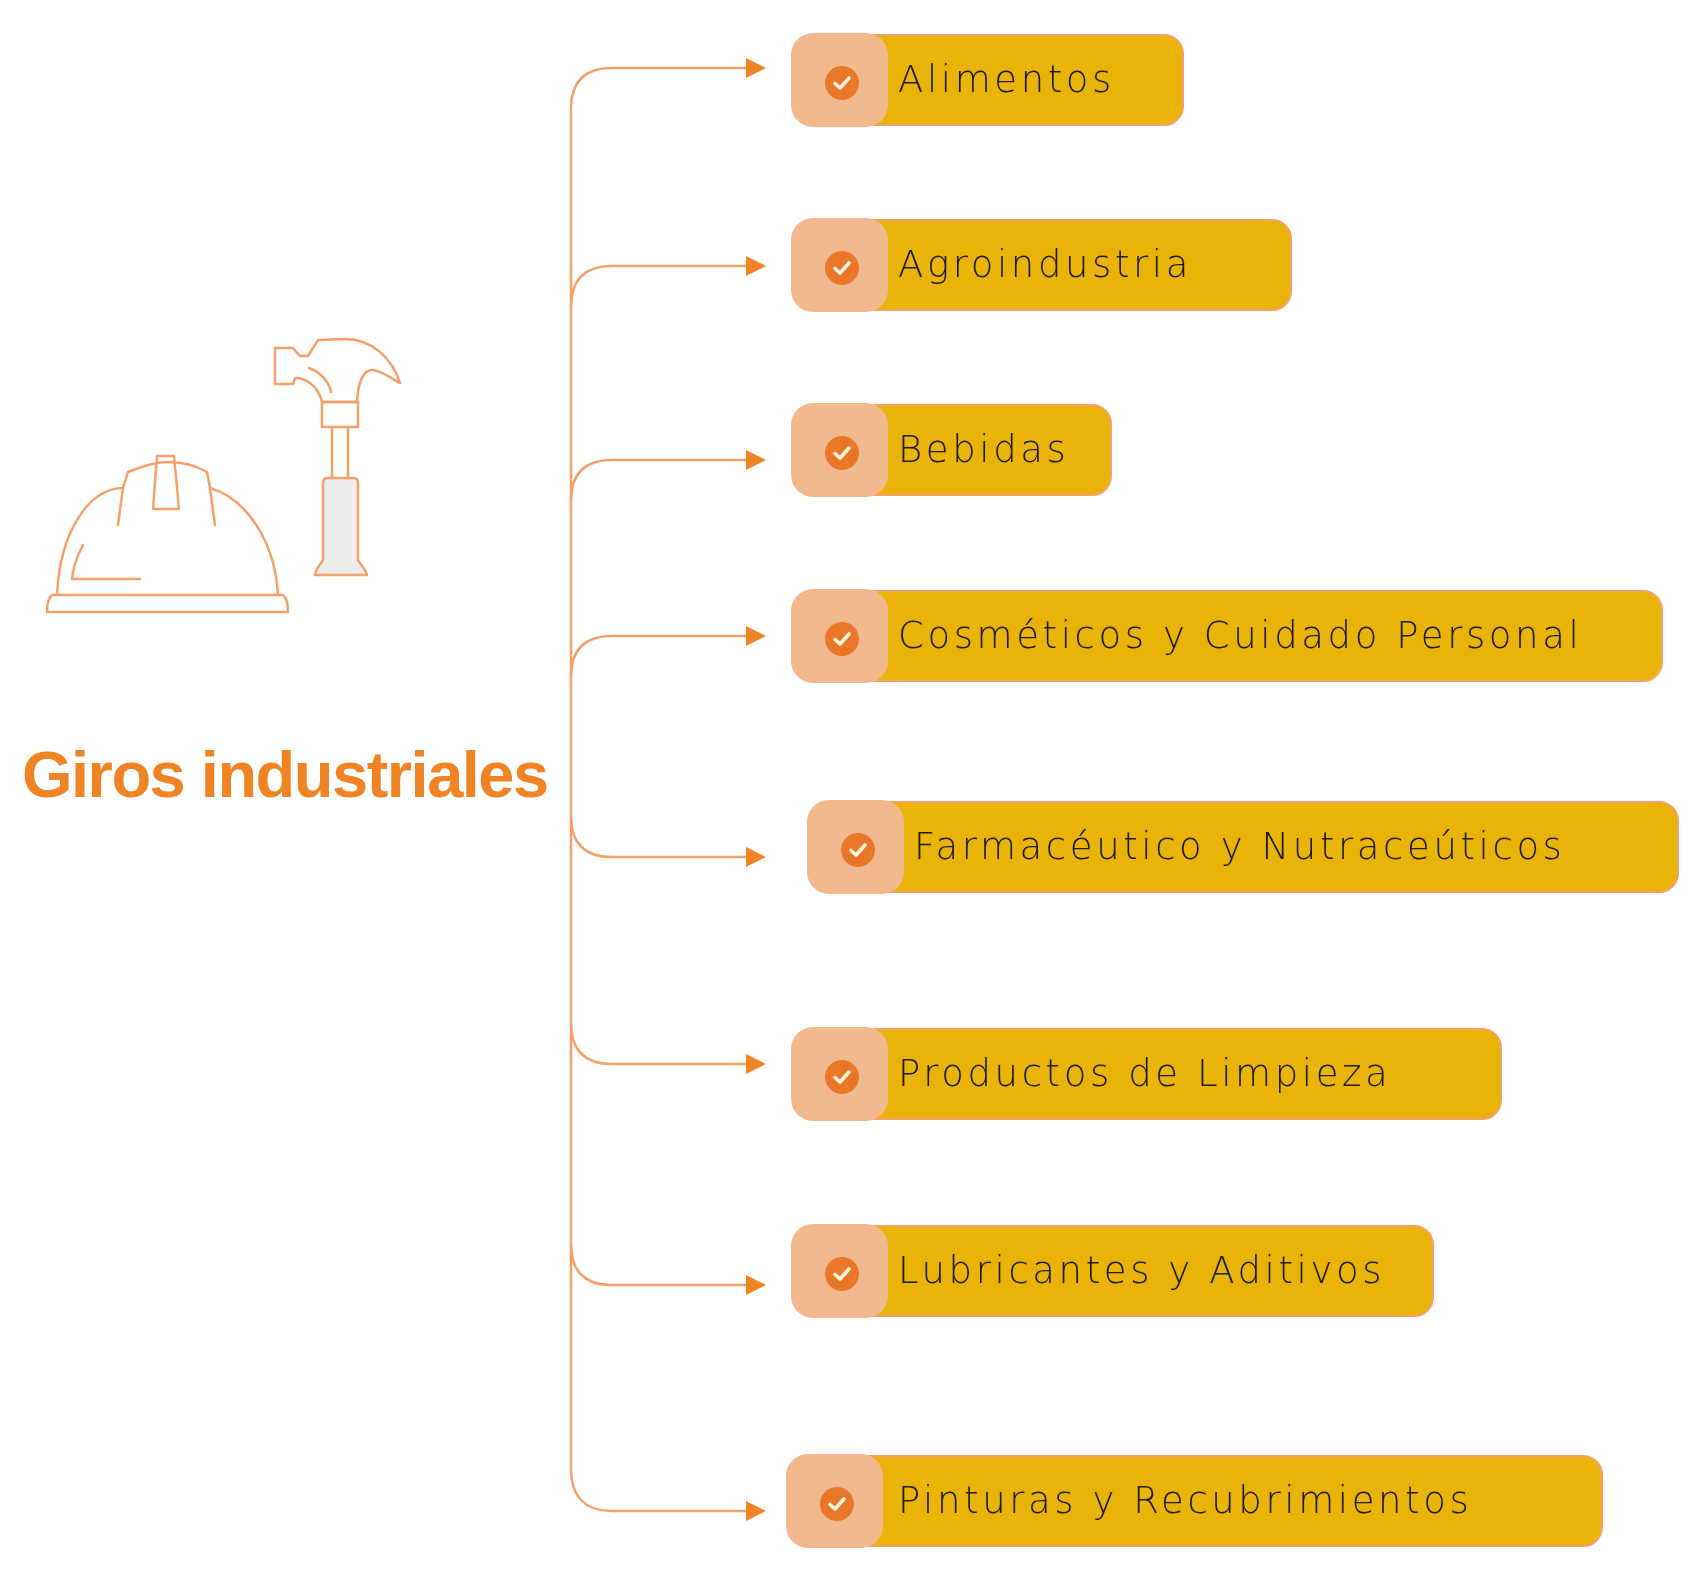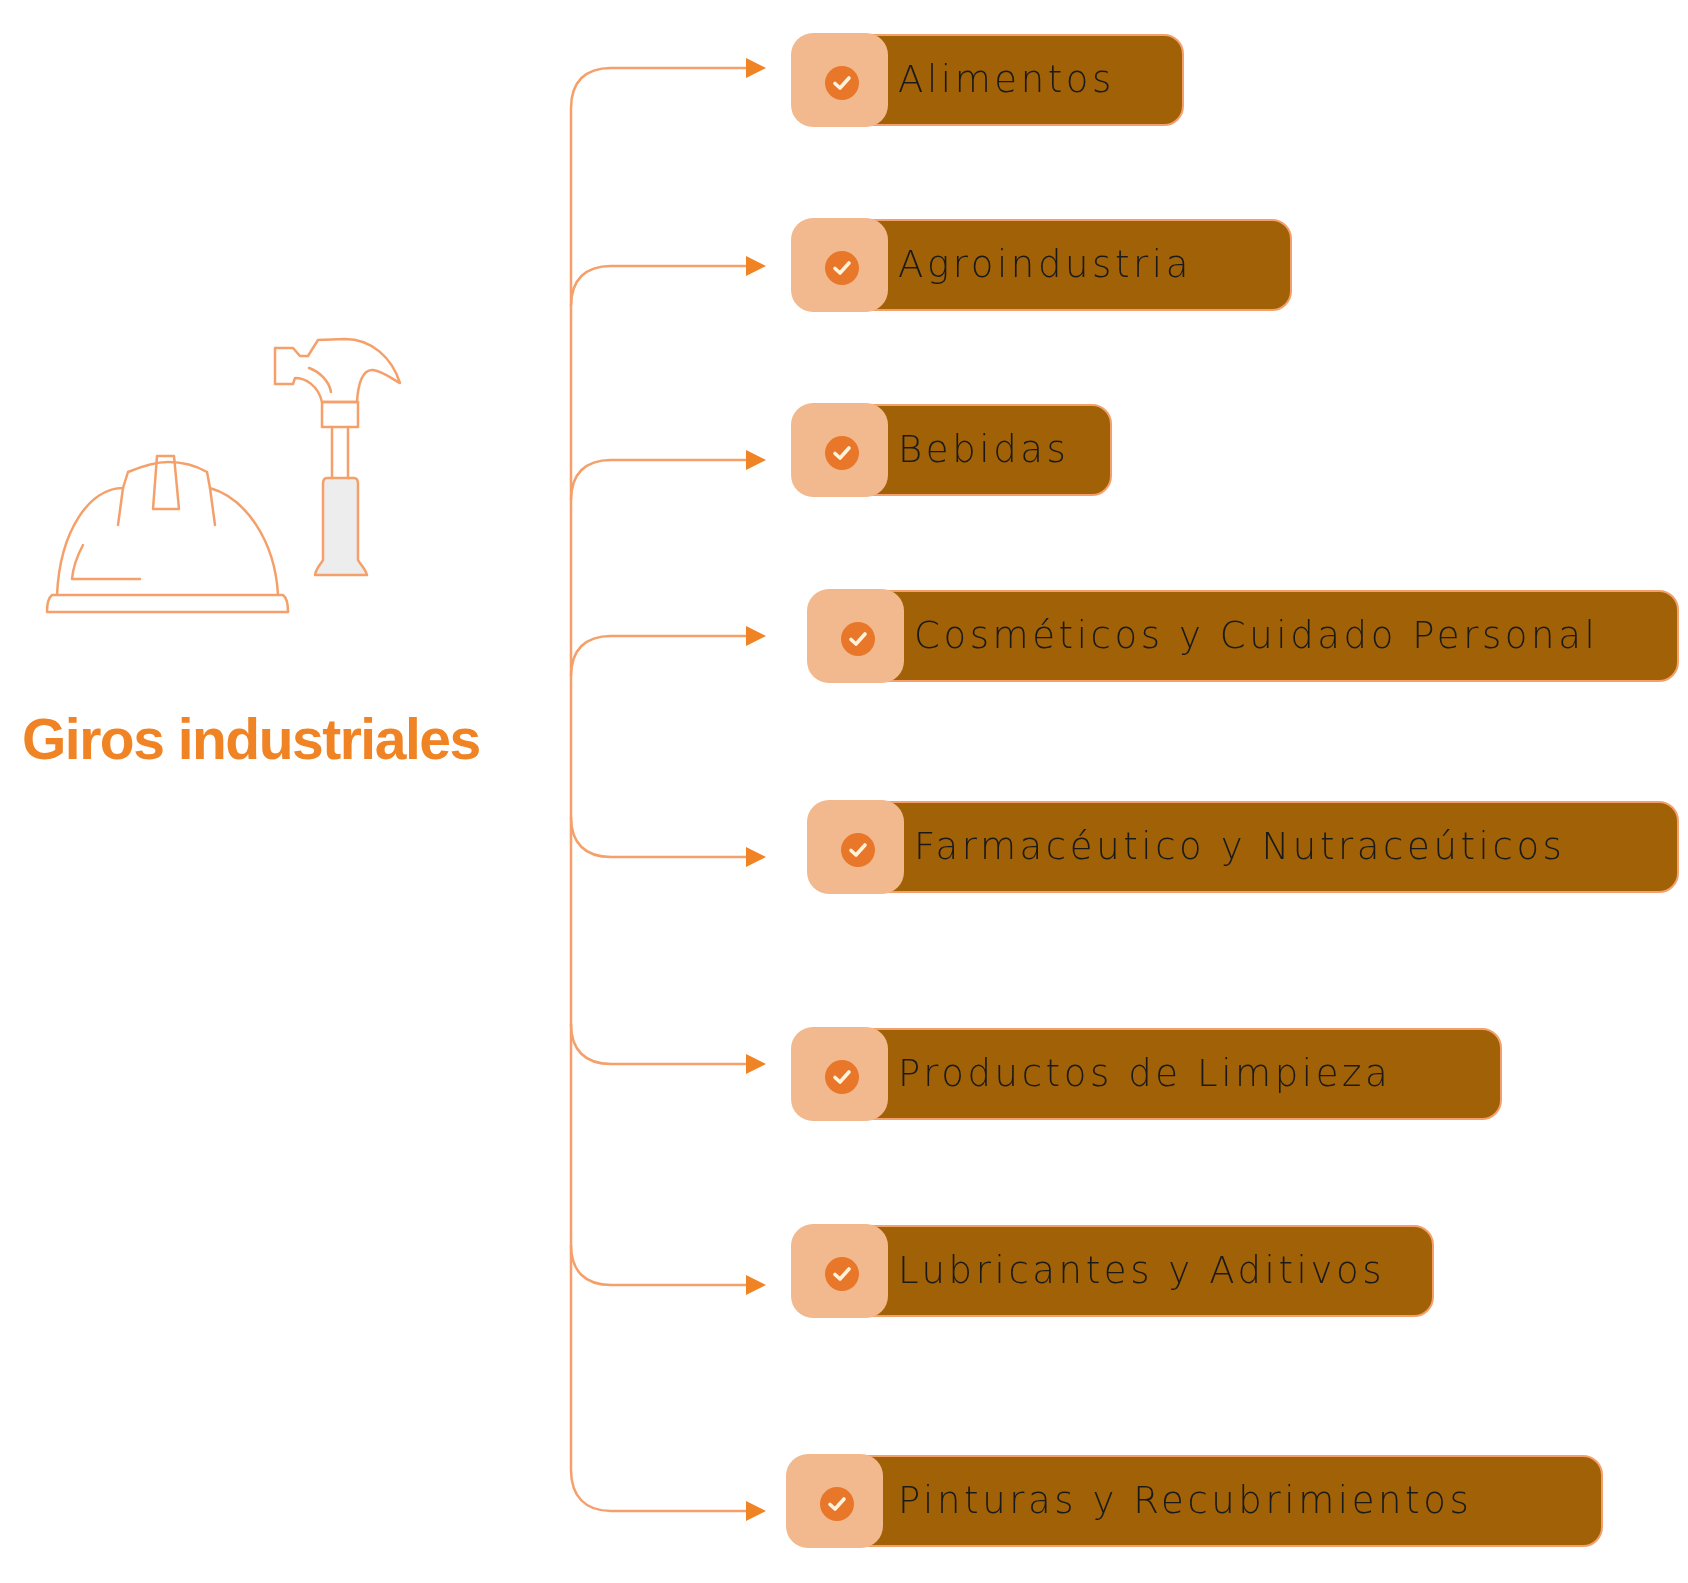--- a/index.html
+++ b/index.html
@@ -1,19 +1,19 @@
 <!DOCTYPE html>
 <html><head>
 <meta charset="utf-8">
 <style>
   html, body { margin: 0; padding: 0; background: #ffffff; }
   body { width: 1688px; height: 1583px; position: relative; overflow: hidden; font-family: "Liberation Sans", "DejaVu Sans", sans-serif; }
   .illustration { position: absolute; left: 0; top: 0; width: 1688px; height: 1583px; pointer-events: none; }
-  .title { position: absolute; left: 22px; top: 706px; font-family: "Liberation Sans", sans-serif; font-weight: 700; font-size: 57px; color: #F08324; letter-spacing: -1.5px; white-space: nowrap; line-height: 66px; }
-  .item { position: absolute; height: 92px; box-sizing: border-box; border: 2.5px solid #F5A06A; border-radius: 20px; background: #a16207; }
+  .title { position: absolute; left: 22px; top: 742px; font-family: "Liberation Sans", sans-serif; font-weight: 700; font-size: 65px; color: #F08324; letter-spacing: -1.5px; white-space: nowrap; line-height: 66px; }
+  .item { position: absolute; height: 92px; box-sizing: border-box; border: 2.5px solid #F5A06A; border-radius: 20px; background: #eab308; }
   .item .badge { position: absolute; left: -3px; top: -3px; width: 97px; height: 94px; background: #F2B98E; border-radius: 22px; }
   .item .check { position: absolute; left: 31px; top: 30px; width: 34px; height: 34px; border-radius: 50%; background: #E8772A; }
   .item .check svg { position: absolute; left: 0; top: 0; width: 34px; height: 34px; }
   .item .label { position: absolute; left: 104px; top: 0; height: 88px; line-height: 88px; font-family: "DejaVu Sans", sans-serif; font-weight: 300; font-size: 37px; letter-spacing: 3.6px; color: #1a1a1a; white-space: nowrap; }
 </style>
 </head>
 <body>
 
 <svg class="illustration" viewBox="0 0 1688 1583" xmlns="http://www.w3.org/2000/svg">
 
@@ -91,21 +91,21 @@
 <div class="item" style="left:792px; top:404px; width:320px;">
   <div class="badge"></div>
   <div class="check">
     <svg viewBox="0 0 34 34">
         <path d="M10 17.5 L 15 22 L 24 12" fill="none" stroke="#FFF3DC" stroke-width="3.6" stroke-linecap="round" stroke-linejoin="round"></path>
       </svg>
   </div>
   <span class="label">Bebidas</span>
 </div>
 
-<div class="item" style="left:792px; top:590px; width:871px;margin-left:16px;">
+<div class="item" style="left:792px; top:590px; width:871px;">
   <div class="badge"></div>
   <div class="check">
     <svg viewBox="0 0 34 34">
         <path d="M10 17.5 L 15 22 L 24 12" fill="none" stroke="#FFF3DC" stroke-width="3.6" stroke-linecap="round" stroke-linejoin="round"></path>
       </svg>
   </div>
   <span class="label">Cosméticos y Cuidado Personal</span>
 </div>
 
 <div class="item" style="left:792px; top:801px; width:871px;margin-left:16px;">

